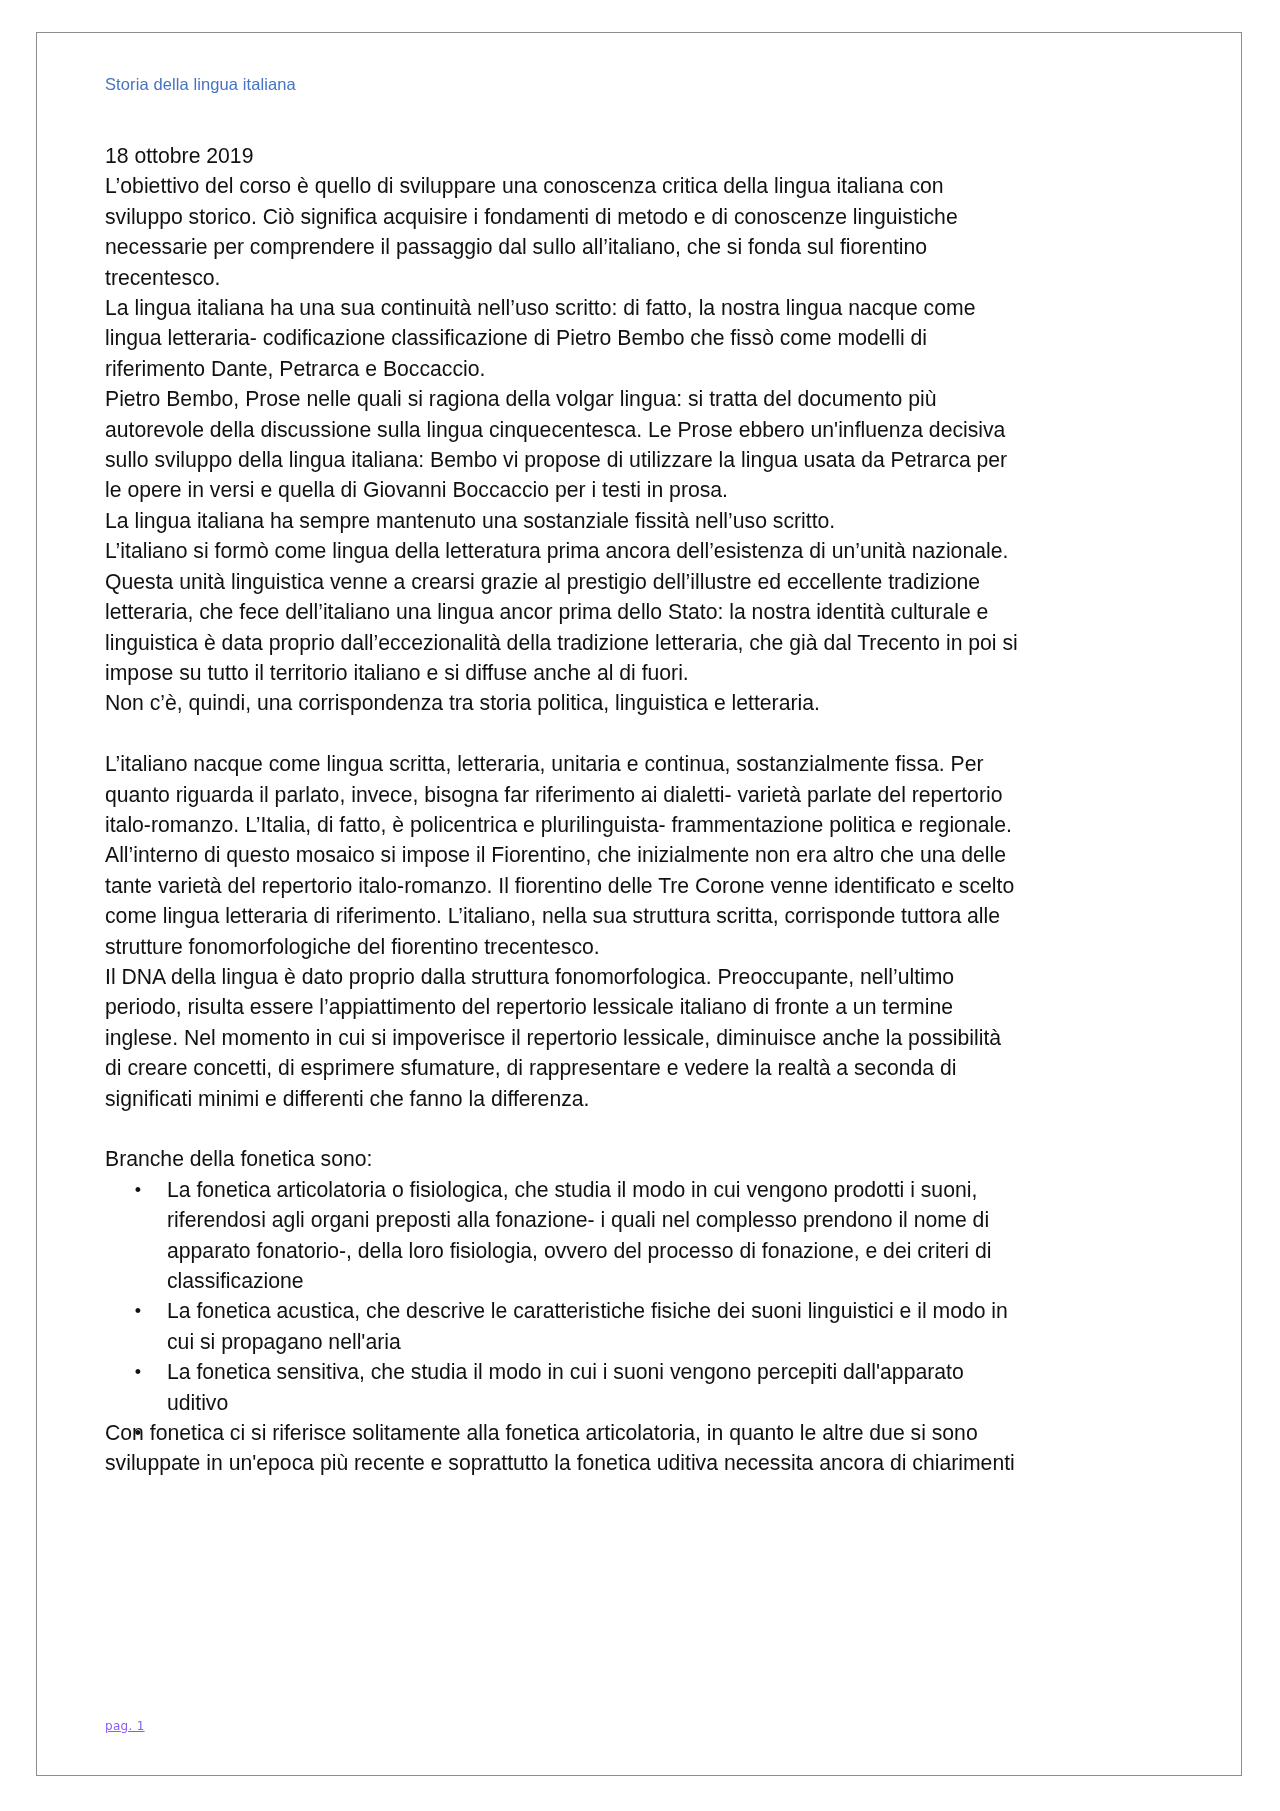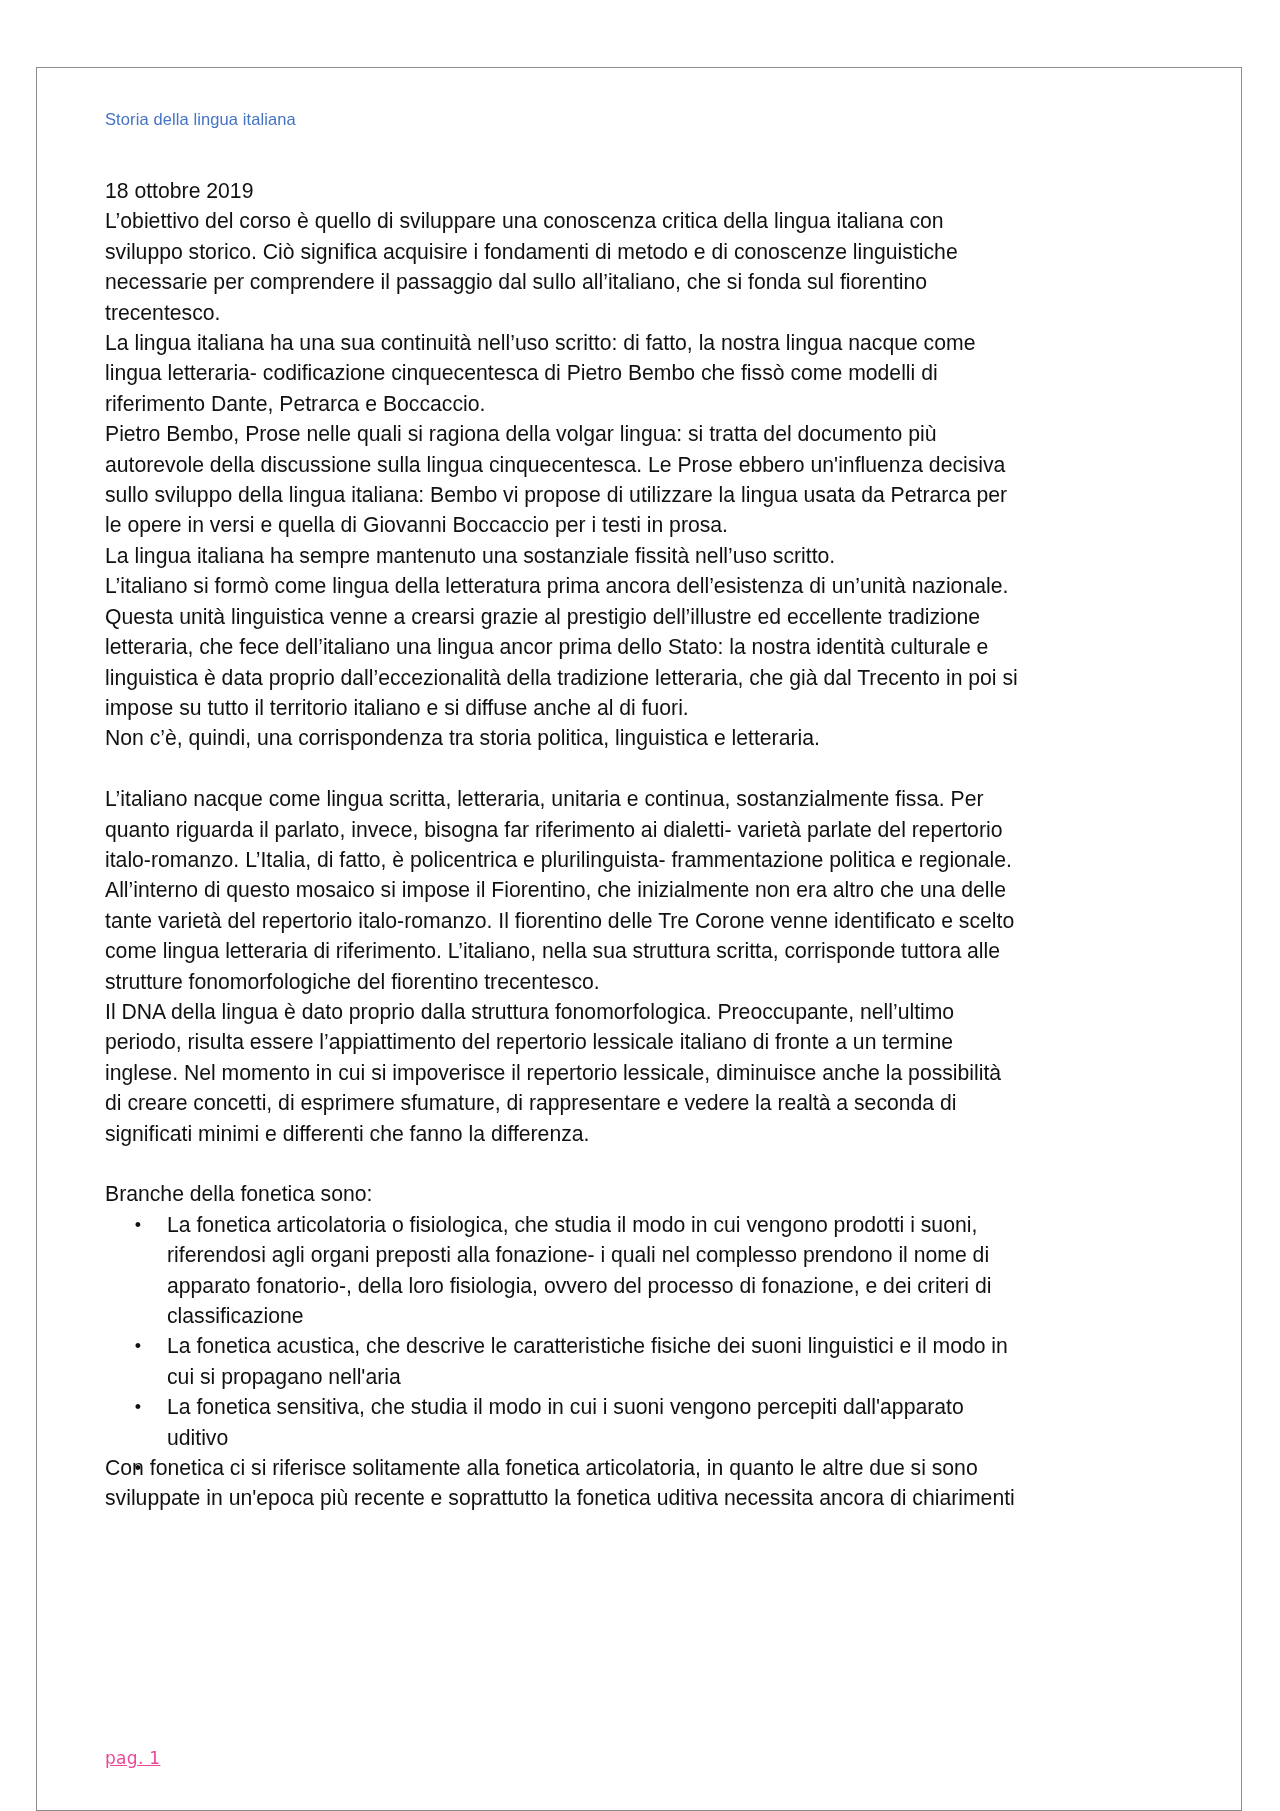--- a/index.html
+++ b/index.html
@@ -15,21 +15,20 @@
   }
   .page {
     position: absolute;
     left: 36px;
     top: 32px;
     width: 1206px;
     height: 1744px;
     box-sizing: border-box;
     border: 1px solid #8d8d8d;
     background: #ffffff;
-    margin-top: 35px;
   }
   .page-inner {
     position: absolute;
     left: 0; top: 0; right: 0; bottom: 0;
     padding: 38px 70px 0 68px;
     box-sizing: border-box;
   }
   .doc-header {
     font-size: 16.5px;
     color: #4473c4;
@@ -73,42 +72,42 @@
     width: 10px;
     text-align: center;
     font-size: 18px;
     line-height: 30.4px;
     color: #111111;
   }
   .doc-footer {
     position: absolute;
     left: 68px;
     bottom: 42px;
-    font-size: 17px;
-    color: #ec4899;
+    font-size: 12px;
+    color: #8b5cf6;
     font-family: "DejaVu Sans", sans-serif;
     letter-spacing: 0.3px;
     text-decoration: underline;
   }
 </style>
 </head>
 <body>
 
 <div class="page">
   <div class="page-inner">
 
     <div class="doc-header">Storia della lingua italiana</div>
 
     <div class="body-area">
 
       <p class="para date-line">18 ottobre 2019</p>
 
       <p class="para">L’obiettivo del corso è quello di sviluppare una conoscenza critica della lingua italiana con sviluppo storico. Ciò significa acquisire i fondamenti di metodo e di conoscenze linguistiche necessarie per comprendere il passaggio dal sullo all’italiano, che si fonda sul fiorentino trecentesco.</p>
 
-      <p class="para">La lingua italiana ha una sua continuità nell’uso scritto: di fatto, la nostra lingua nacque come lingua letteraria- codificazione cinquecentesca di Pietro Bembo che fissò come modelli di riferimento Dante, Petrarca e Boccaccio.</p>
+      <p class="para">La lingua italiana ha una sua continuità nell’uso scritto: di fatto, la nostra lingua nacque come lingua letteraria- codificazione classificazione di Pietro Bembo che fissò come modelli di riferimento Dante, Petrarca e Boccaccio.</p>
 
       <p class="para"><span>Pietro Bembo, </span><span class="italic">Prose nelle quali si ragiona della volgar lingua</span><span>: si tratta del documento più autorevole della discussione sulla lingua cinquecentesca. Le </span><span class="italic">Prose</span><span> ebbero un'influenza decisiva sullo sviluppo della lingua italiana: Bembo vi propose di utilizzare la lingua usata da Petrarca per le opere in versi e quella di Giovanni Boccaccio per i testi in prosa.</span></p>
 
       <p class="para">La lingua italiana ha sempre mantenuto una sostanziale fissità nell’uso scritto.</p>
 
       <p class="para">L’italiano si formò come lingua della letteratura prima ancora dell’esistenza di un’unità nazionale. Questa unità linguistica venne a crearsi grazie al prestigio dell’illustre ed eccellente tradizione letteraria, che fece dell’italiano una lingua ancor prima dello Stato: la nostra identità culturale e linguistica è data proprio dall’eccezionalità della tradizione letteraria, che già dal Trecento in poi si impose su tutto il territorio italiano e si diffuse anche al di fuori.</p>
 
       <p class="para">Non c’è, quindi, una corrispondenza tra storia politica, linguistica e letteraria.</p>
 
       <div class="spacer"></div>

